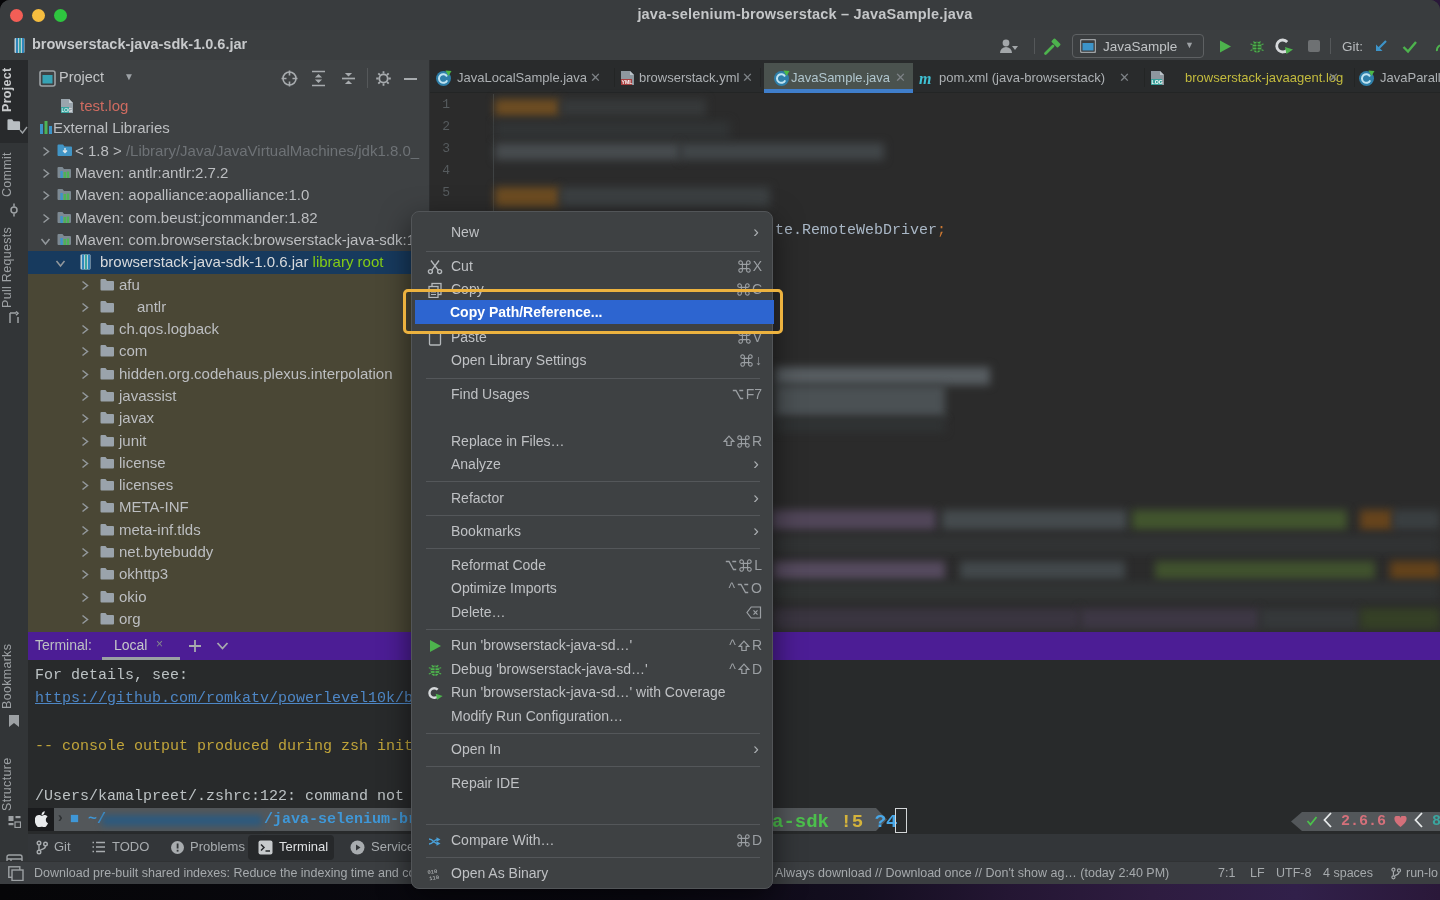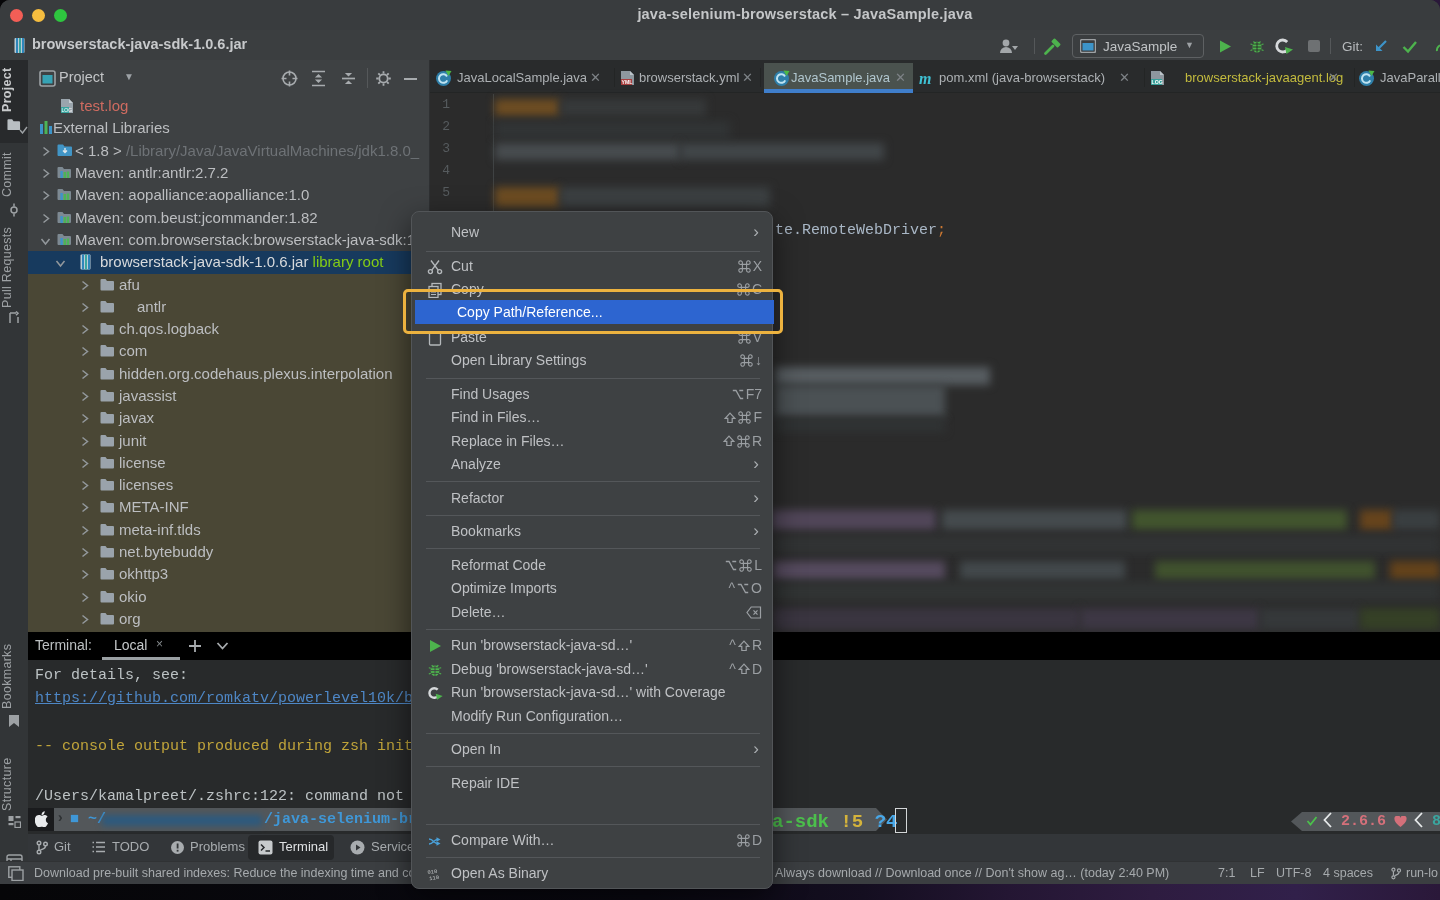--- a/index.html
+++ b/index.html
@@ -13,21 +13,21 @@
   #navbar { position:absolute; left:0; top:30px; width:1440px; height:30px; background:#3b3e40; }
   #stripe { position:absolute; left:0; top:60px; width:28px; height:824px; background:#323537; }
   .vtext { position:absolute; left:0; width:28px; color:#9da1a4; font-size:12.5px; writing-mode:vertical-rl; transform:rotate(180deg); text-align:center; letter-spacing:.3px; white-space:nowrap; }
   #tree { position:absolute; left:28px; top:60px; width:402px; height:572px; background:#3e4143; overflow:hidden; border-right:1px solid #2e3032; }
   #treehead { position:absolute; left:0; top:0; width:402px; height:35px; }
   .trow { position:absolute; left:0; width:402px; height:22px; color:#bcbec1; font-size:15px; line-height:22px; white-space:nowrap; }
   #editor { position:absolute; left:430px; top:60px; width:1010px; height:572px; background:#2b2b2b; }
   #tabbar { position:absolute; left:0; top:0; width:1010px; height:33px; background:#292b2c; border-bottom:1px solid #232525; }
   .tab { position:absolute; top:3px; height:30px; font-size:13px; color:#adb1b4; line-height:30px; white-space:nowrap; }
   #terminal { position:absolute; left:28px; top:632px; width:1412px; height:202px; background:#282a2b; }
-  #termhead { position:absolute; left:0; top:0; width:1412px; height:28px; background:#000000; }
+  #termhead { position:absolute; left:0; top:0; width:1412px; height:28px; background:#4c1d95; }
   .mono { font-family:"Liberation Mono", monospace; }
   #toolbar-bottom { position:absolute; left:28px; top:834px; width:1412px; height:27px; background:#333639; color:#a8acaf; font-size:13px; }
   #statusbar { position:absolute; left:0; top:861px; width:1440px; height:23px; background:#3b3e41; border-top:1px solid #303234; color:#a6aaad; font-size:12.5px; }
   #menu { position:absolute; left:411px; top:211px; width:362px; height:678px; background:#3e4143; border:1px solid #525558; border-radius:8px; box-shadow:0 10px 30px rgba(0,0,0,.55); z-index:50; }
   .mrow { position:absolute; left:8px; width:346px; height:23px; color:#bfc1c4; font-size:14px; line-height:23px; }
   .mrow .lbl { position:absolute; left:31px; }
   .mrow .sc { position:absolute; right:4px; top:0; height:23px; color:#9b9fa3; display:inline-flex; align-items:center; gap:2px; }
   .mrow .arr { position:absolute; right:7px; top:-1px; color:#a9adb0; font-size:17px; }
   .msep { position:absolute; left:14px; width:334px; height:1px; background:#54575a; }
   .micon { position:absolute; left:7px; top:4px; width:16px; height:16px; }
@@ -654,32 +654,20 @@
     </div>
   <div class="mrow" style="top:170.5px;">
       <span class="lbl">Find Usages</span>
       <span class="sc">
         <svg style="vertical-align:-1px" width="12" height="11" viewBox="0 0 12 11">
           <path d="M0.8 1.5 h3.2 l4.5 8 h2.7 M7.3 1.5 h3.9" fill="none" stroke="#9b9fa3" stroke-width="1.3"></path>
         </svg>
         <span>F7</span>
       </span>
     </div>
-  <div class="mrow" style="top:194px;">
-      <span class="lbl">Find in Files…</span>
-      <span class="sc">
-        <svg style="vertical-align:-1px" width="12" height="12" viewBox="0 0 12 12">
-          <path d="M6 1.2 L10.8 6.4 H8.2 V10.5 H3.8 V6.4 H1.2z" fill="none" stroke="#9b9fa3" stroke-width="1.2"></path>
-        </svg>
-        <svg style="vertical-align:-1.5px" width="13" height="13" viewBox="0 0 13 13">
-          <path d="M4.4 4.4 h4.2 v4.2 H4.4z M4.4 4.4 H2.9 A1.8 1.8 0 114.4 2.6z M8.6 4.4 V2.9 A1.8 1.8 0 1110.4 4.4z M8.6 8.6 h1.5 A1.8 1.8 0 118.6 10.4z M4.4 8.6 v1.5 A1.8 1.8 0 112.6 8.6z" fill="none" stroke="#9b9fa3" stroke-width="1.1"></path>
-        </svg>
-        <span>F</span>
-      </span>
-    </div>
   <div class="mrow" style="top:217.5px;">
       <span class="lbl">Replace in Files…</span>
       <span class="sc">
         <svg style="vertical-align:-1px" width="12" height="12" viewBox="0 0 12 12">
           <path d="M6 1.2 L10.8 6.4 H8.2 V10.5 H3.8 V6.4 H1.2z" fill="none" stroke="#9b9fa3" stroke-width="1.2"></path>
         </svg>
         <svg style="vertical-align:-1.5px" width="13" height="13" viewBox="0 0 13 13">
           <path d="M4.4 4.4 h4.2 v4.2 H4.4z M4.4 4.4 H2.9 A1.8 1.8 0 114.4 2.6z M8.6 4.4 V2.9 A1.8 1.8 0 1110.4 4.4z M8.6 8.6 h1.5 A1.8 1.8 0 118.6 10.4z M4.4 8.6 v1.5 A1.8 1.8 0 112.6 8.6z" fill="none" stroke="#9b9fa3" stroke-width="1.1"></path>
         </svg>
         <span>R</span>
@@ -798,15 +786,15 @@
   <div class="msep" style="top:269px;"></div>
   <div class="msep" style="top:302.5px;"></div>
   <div class="msep" style="top:336px;"></div>
   <div class="msep" style="top:416.5px;"></div>
   <div class="msep" style="top:520.5px;"></div>
   <div class="msep" style="top:554px;"></div>
   <div class="msep" style="top:611.5px;"></div>
   <div class="msep" style="top:644.5px;"></div>
 </div>
 <div id="selrow">
-    <span style="position:absolute;left:42px;">Copy Path/Reference...</span>
+    <span style="position:absolute;left:35px;font-weight:bold;">Copy Path/Reference...</span>
   </div>
 <div id="orange"></div>
 
 </body></html>

